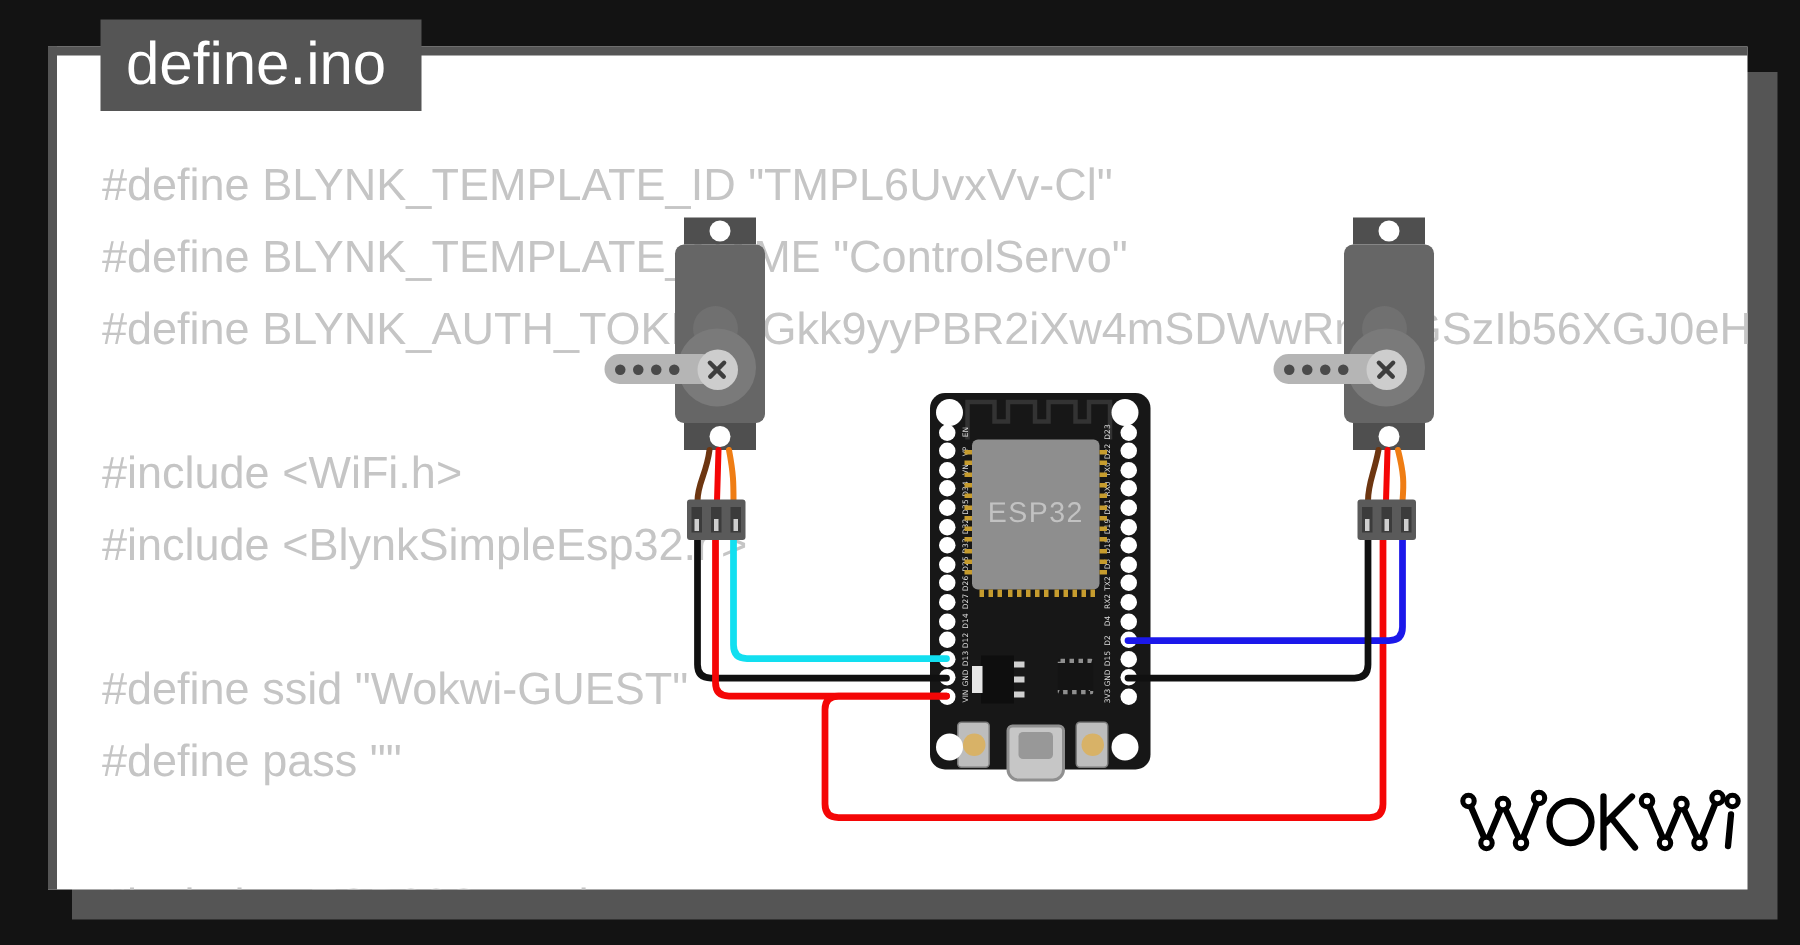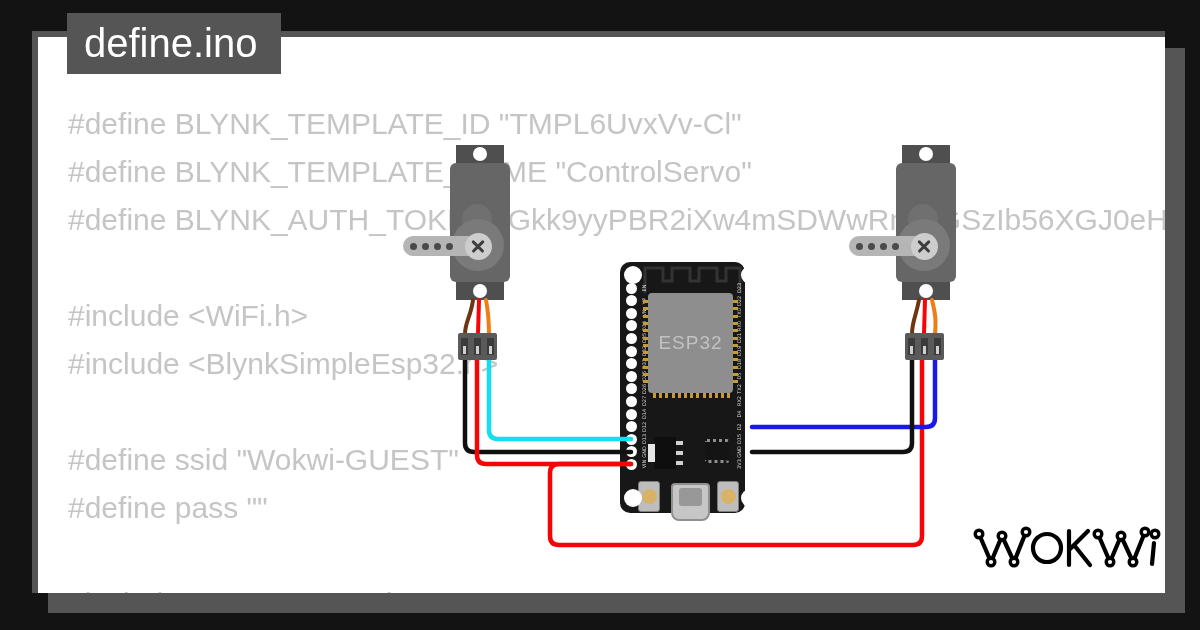--- a/index.html
+++ b/index.html
@@ -16,21 +16,21 @@
   
   .code-block{position:absolute;left:30px;top:63px;white-space:nowrap;}
   .code-line{height:48px;line-height:48px;font-size:30px;color:#c5c5c5;}
 
   
   .titlebox{left:67px;top:13px;height:61px;background:#555555;
             display:flex;align-items:center;padding:0 24px 0 17px;}
   .titlebox span{color:#ffffff;font-size:40px;}
 
   
-  .board{left:620px;top:262px;width:125px;height:251px;background:#171717;border-radius:10px;}
+  .board{left:620px;top:262px;width:147px;height:251px;background:#171717;border-radius:10px;}
   .board .hole{position:absolute;width:18px;height:18px;border-radius:50%;background:#ffffff;}
   .board .pad{position:absolute;width:11px;height:11px;border-radius:50%;background:#ffffff;}
   .board .pin-label{position:absolute;font-size:5px;color:#dcdcdc;white-space:nowrap;
         transform:translate(-50%,-50%) rotate(-90deg);font-family:"DejaVu Sans",sans-serif;}
   .board .stub{position:absolute;background:#c69c2e;}
   .chip{position:absolute;left:28px;top:31px;width:85px;height:100px;background:#8e8e8e;
         border-radius:4px;display:flex;align-items:center;justify-content:center;}
   .chip span{color:#c2c2c2;font-size:19px;letter-spacing:1px;}
   .regulator{position:absolute;left:34px;top:175px;width:22px;height:32px;background:#0e0e0e;}
   .reg-tab{position:absolute;left:28px;top:182px;width:7px;height:18px;background:#e6e6e6;}

